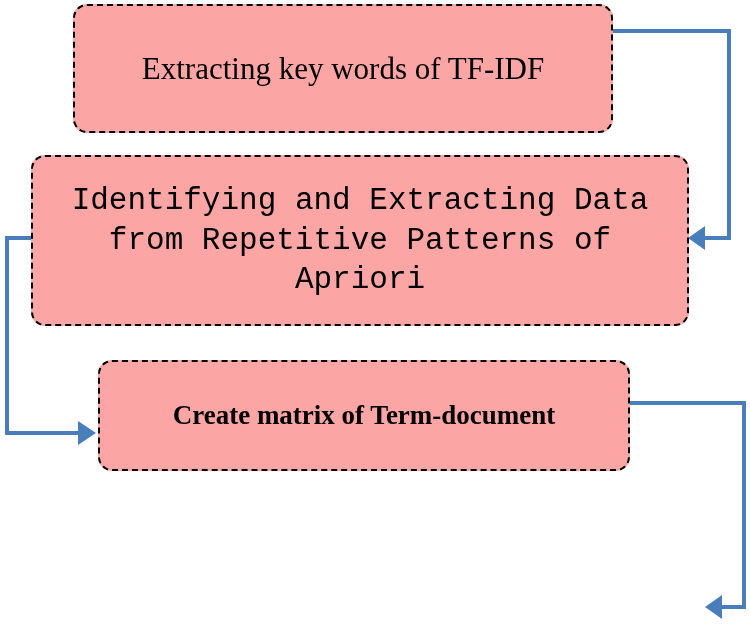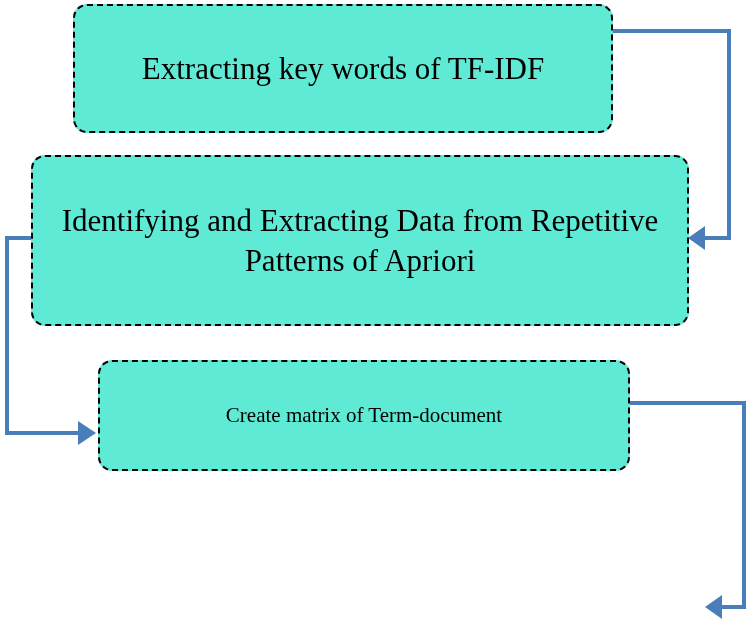--- a/index.html
+++ b/index.html
@@ -13,21 +13,21 @@
     height: 641px;
     background: #ffffff;
     overflow: hidden;
     font-family: "Liberation Serif", "DejaVu Serif", serif;
   }
   .node {
     position: absolute;
     box-sizing: border-box;
     border: 2.5px dashed #000000;
     border-radius: 14px;
-    background: #5eead4;
+    background: #fca5a5;
     display: flex;
     align-items: center;
     justify-content: center;
     text-align: center;
     color: #000000;
     line-height: 1.28;
     padding: 4px 18px;
   }
   .node-label {
     display: block;
@@ -39,27 +39,29 @@
     width: 540px;
     height: 129px;
     font-size: 31px;
   }
   #node-apriori {
     left: 31px;
     top: 155px;
     width: 658px;
     height: 171px;
     font-size: 31px;
+    font-family: Liberation Mono, monospace;
   }
   #node-matrix {
     left: 98px;
     top: 360px;
     width: 532px;
     height: 111px;
-    font-size: 21px;
+    font-size: 27px;
+    font-weight: bold;
   }
   #node-summarize {
     left: 78px;
     top: 521px;
     width: 627px;
     height: 116px;
     font-size: 29px;
   }
   .arrows {
     position: absolute;

